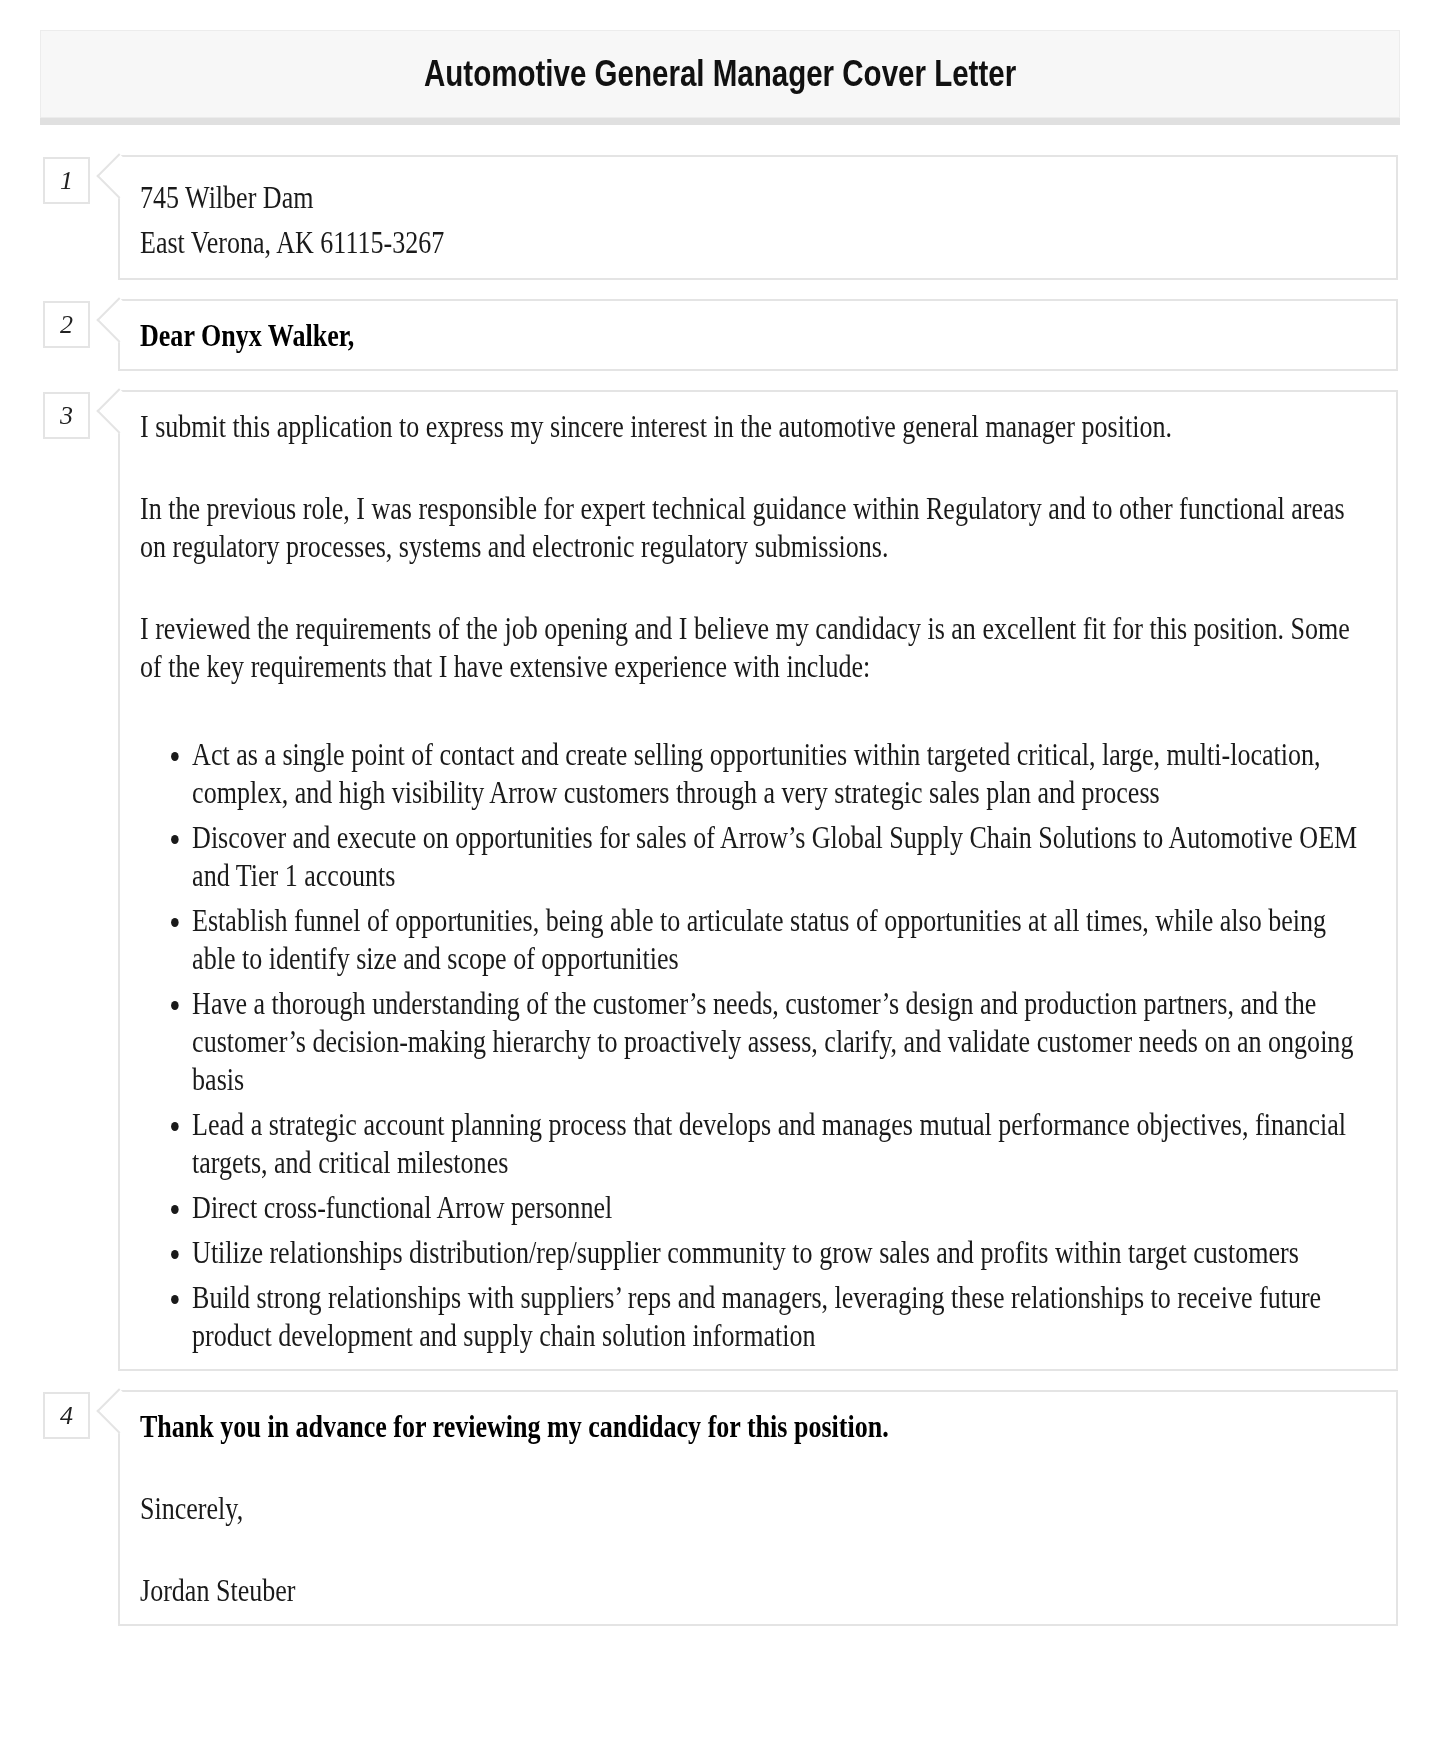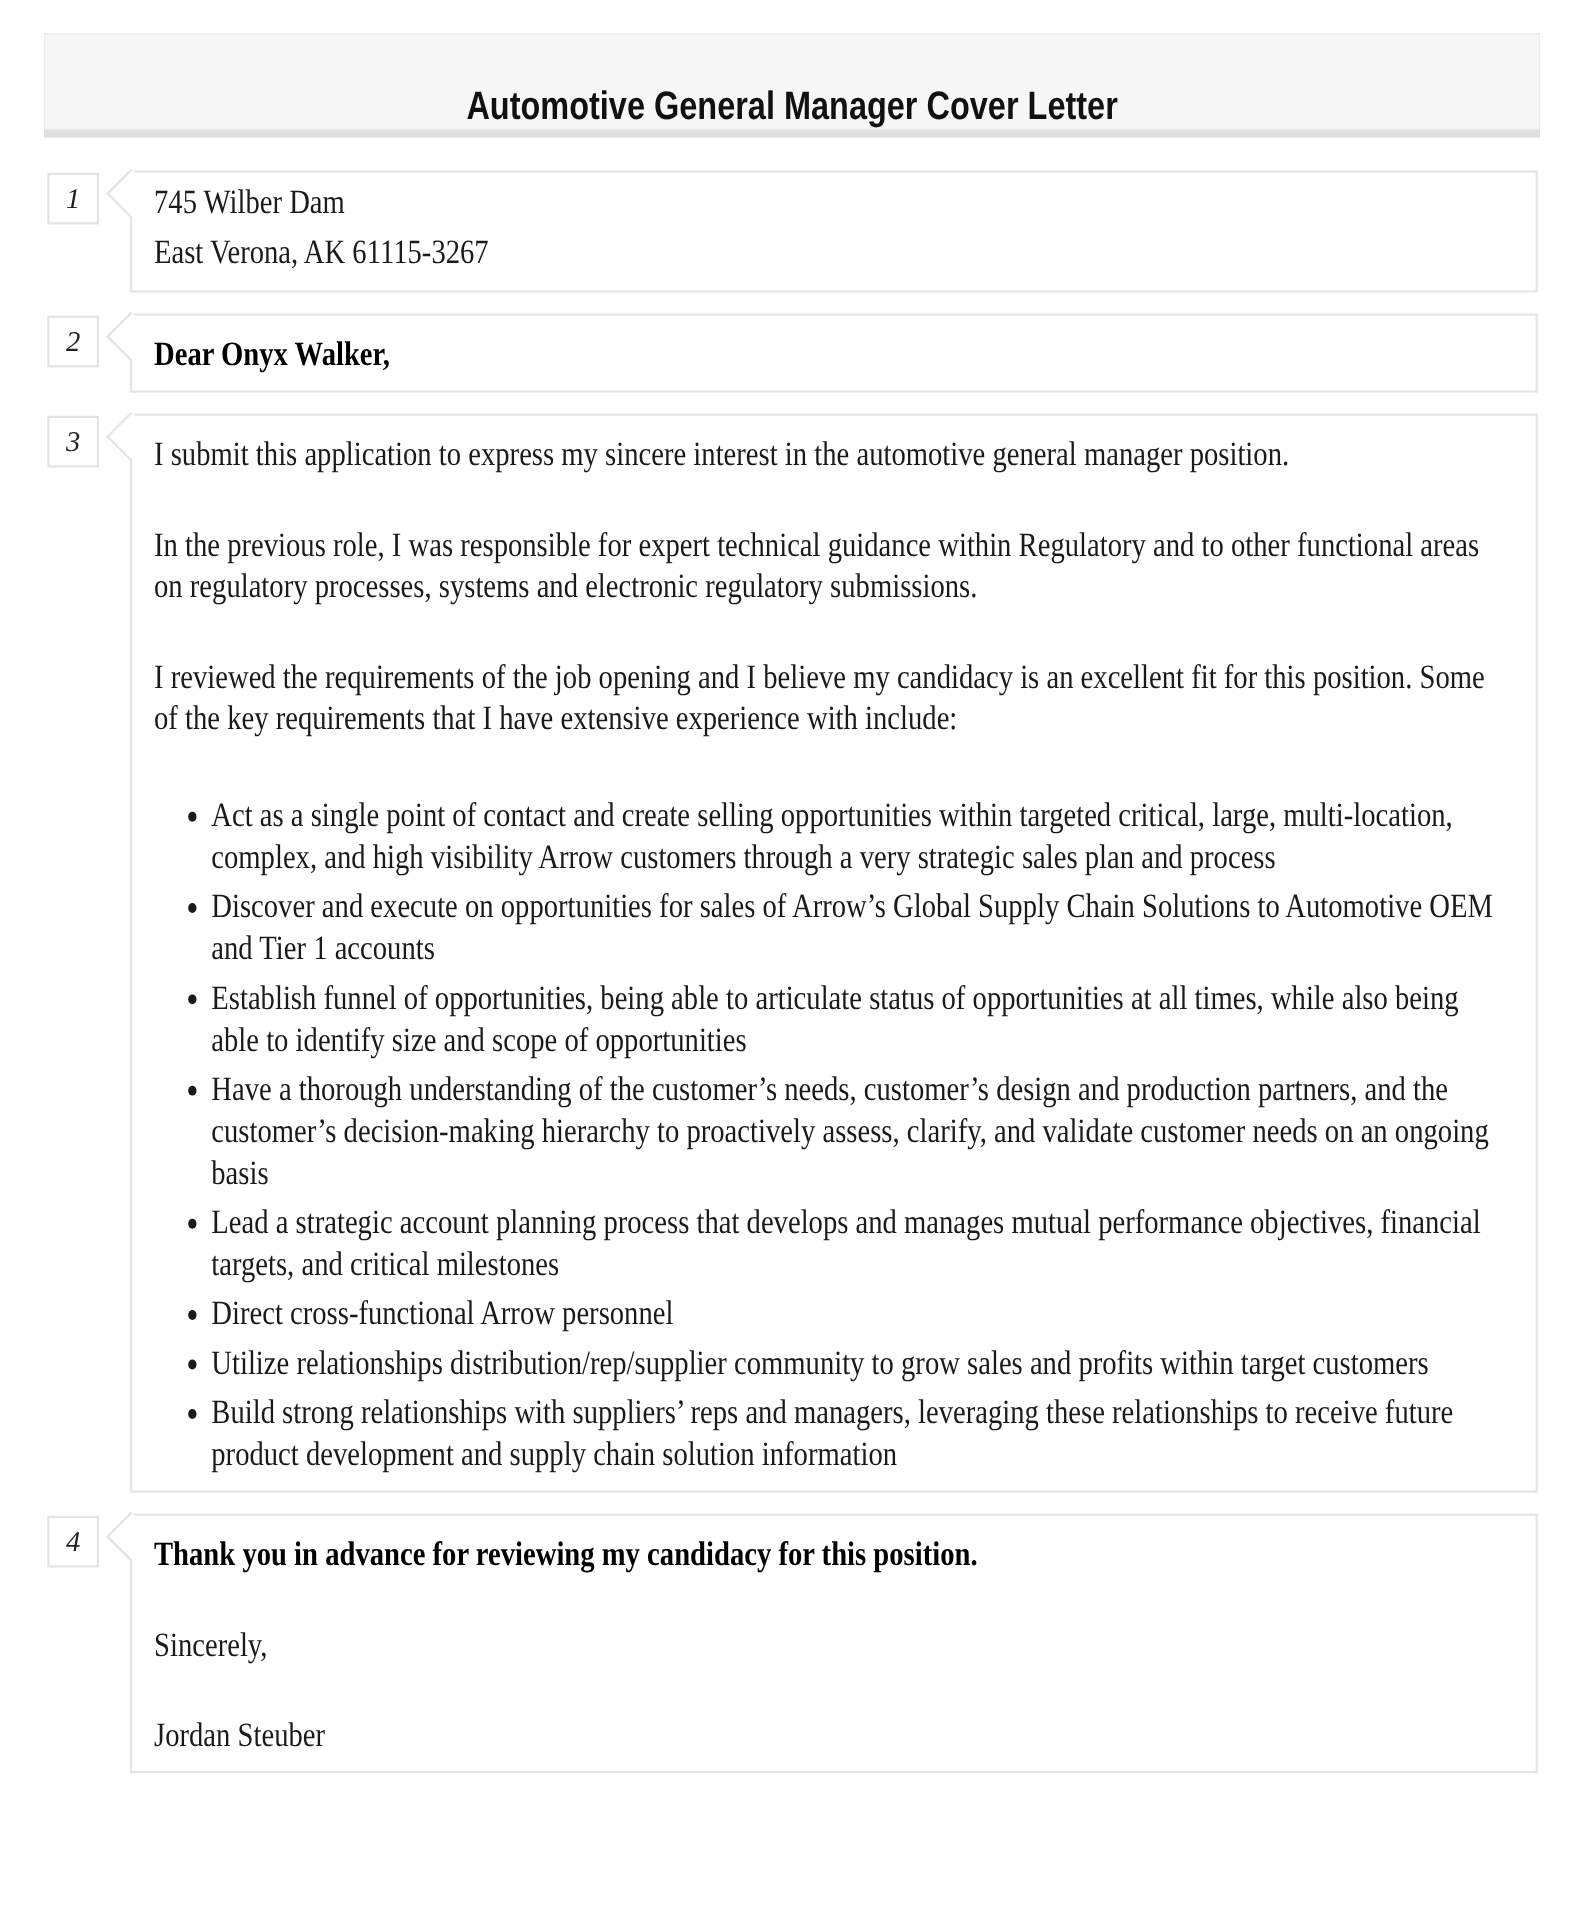--- a/index.html
+++ b/index.html
@@ -4,21 +4,21 @@
 <style>
   html,body{margin:0;padding:0;background:#fff;}
   body{
     width:1440px;height:1747px;position:relative;overflow:hidden;
     font-family:"Liberation Serif", serif;color:#1a1a1a;
   }
   
   .header{
     margin:30px 40px 0 40px;height:86px;
     background:#f7f7f7;border:1px solid #ececec;
-    display:flex;align-items:flex-end;justify-content:center;
+    display:flex;align-items:center;justify-content:center;
   }
   .header-title{
     font-family:"Liberation Sans", sans-serif;font-weight:bold;
     font-size:36px;color:#111;white-space:nowrap;
     transform:scaleX(0.82);transform-origin:center;
   }
   .header-bar{margin:0 40px;height:7px;background:#e0e0e0;}
   
   .sections{margin-top:30px;}
   .section{display:flex;align-items:flex-start;margin:0 42px 19px 43px;}
@@ -40,21 +40,21 @@
   }
   
   .cx{
     font-size:31px;line-height:38px;
     width:119%;transform:scaleX(0.84);transform-origin:0 0;
   }
   .cx p{margin:0 0 44px 0;}
   .cx p:last-child{margin-bottom:0;}
   .address{line-height:45px;}
   .bold-line{font-weight:bold;color:#000;}
-  .s1 .bubble{padding:4px 20px 13px 20px;}
+  .s1 .bubble{padding:18px 20px 13px 20px;}
   .bullets{margin:50px 0 0 0;padding:0 0 0 62px;}
   .bullets li{margin:0 0 7px 0;}
   .bullets li:last-child{margin-bottom:0;}
 </style>
 </head>
 <body>
 
 <header class="header">
   <div class="header-title">Automotive General Manager Cover Letter</div>
 </header>

